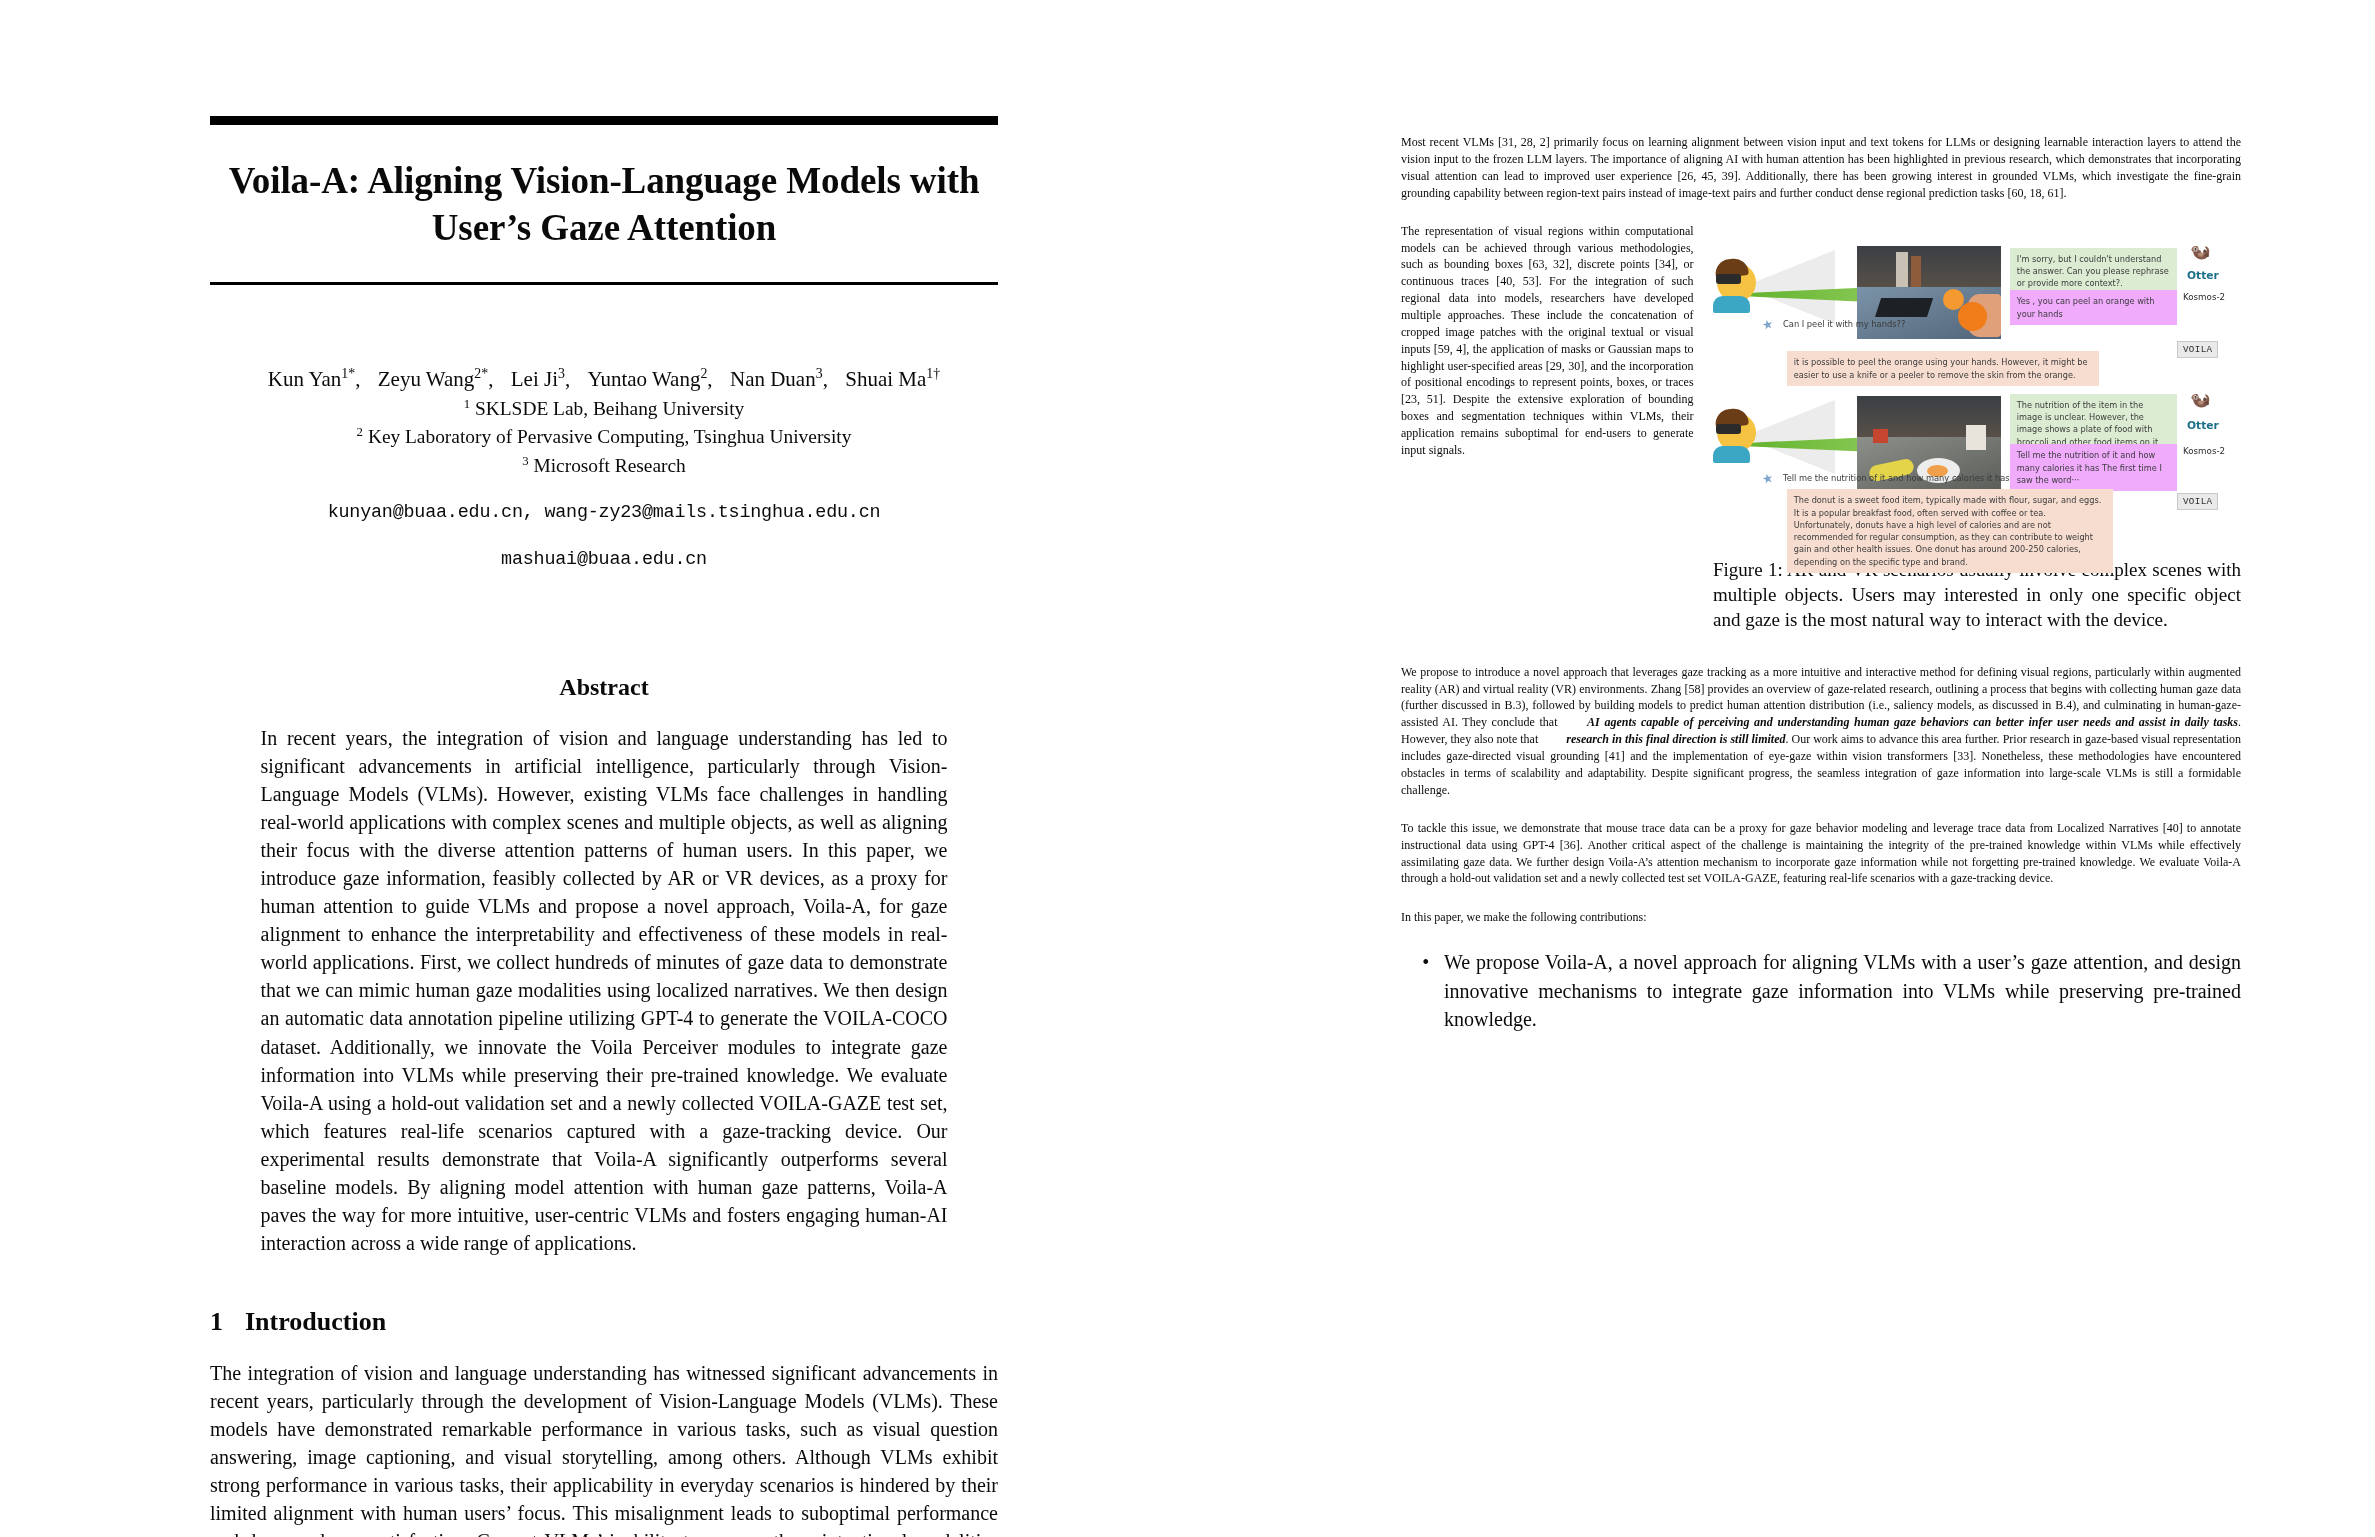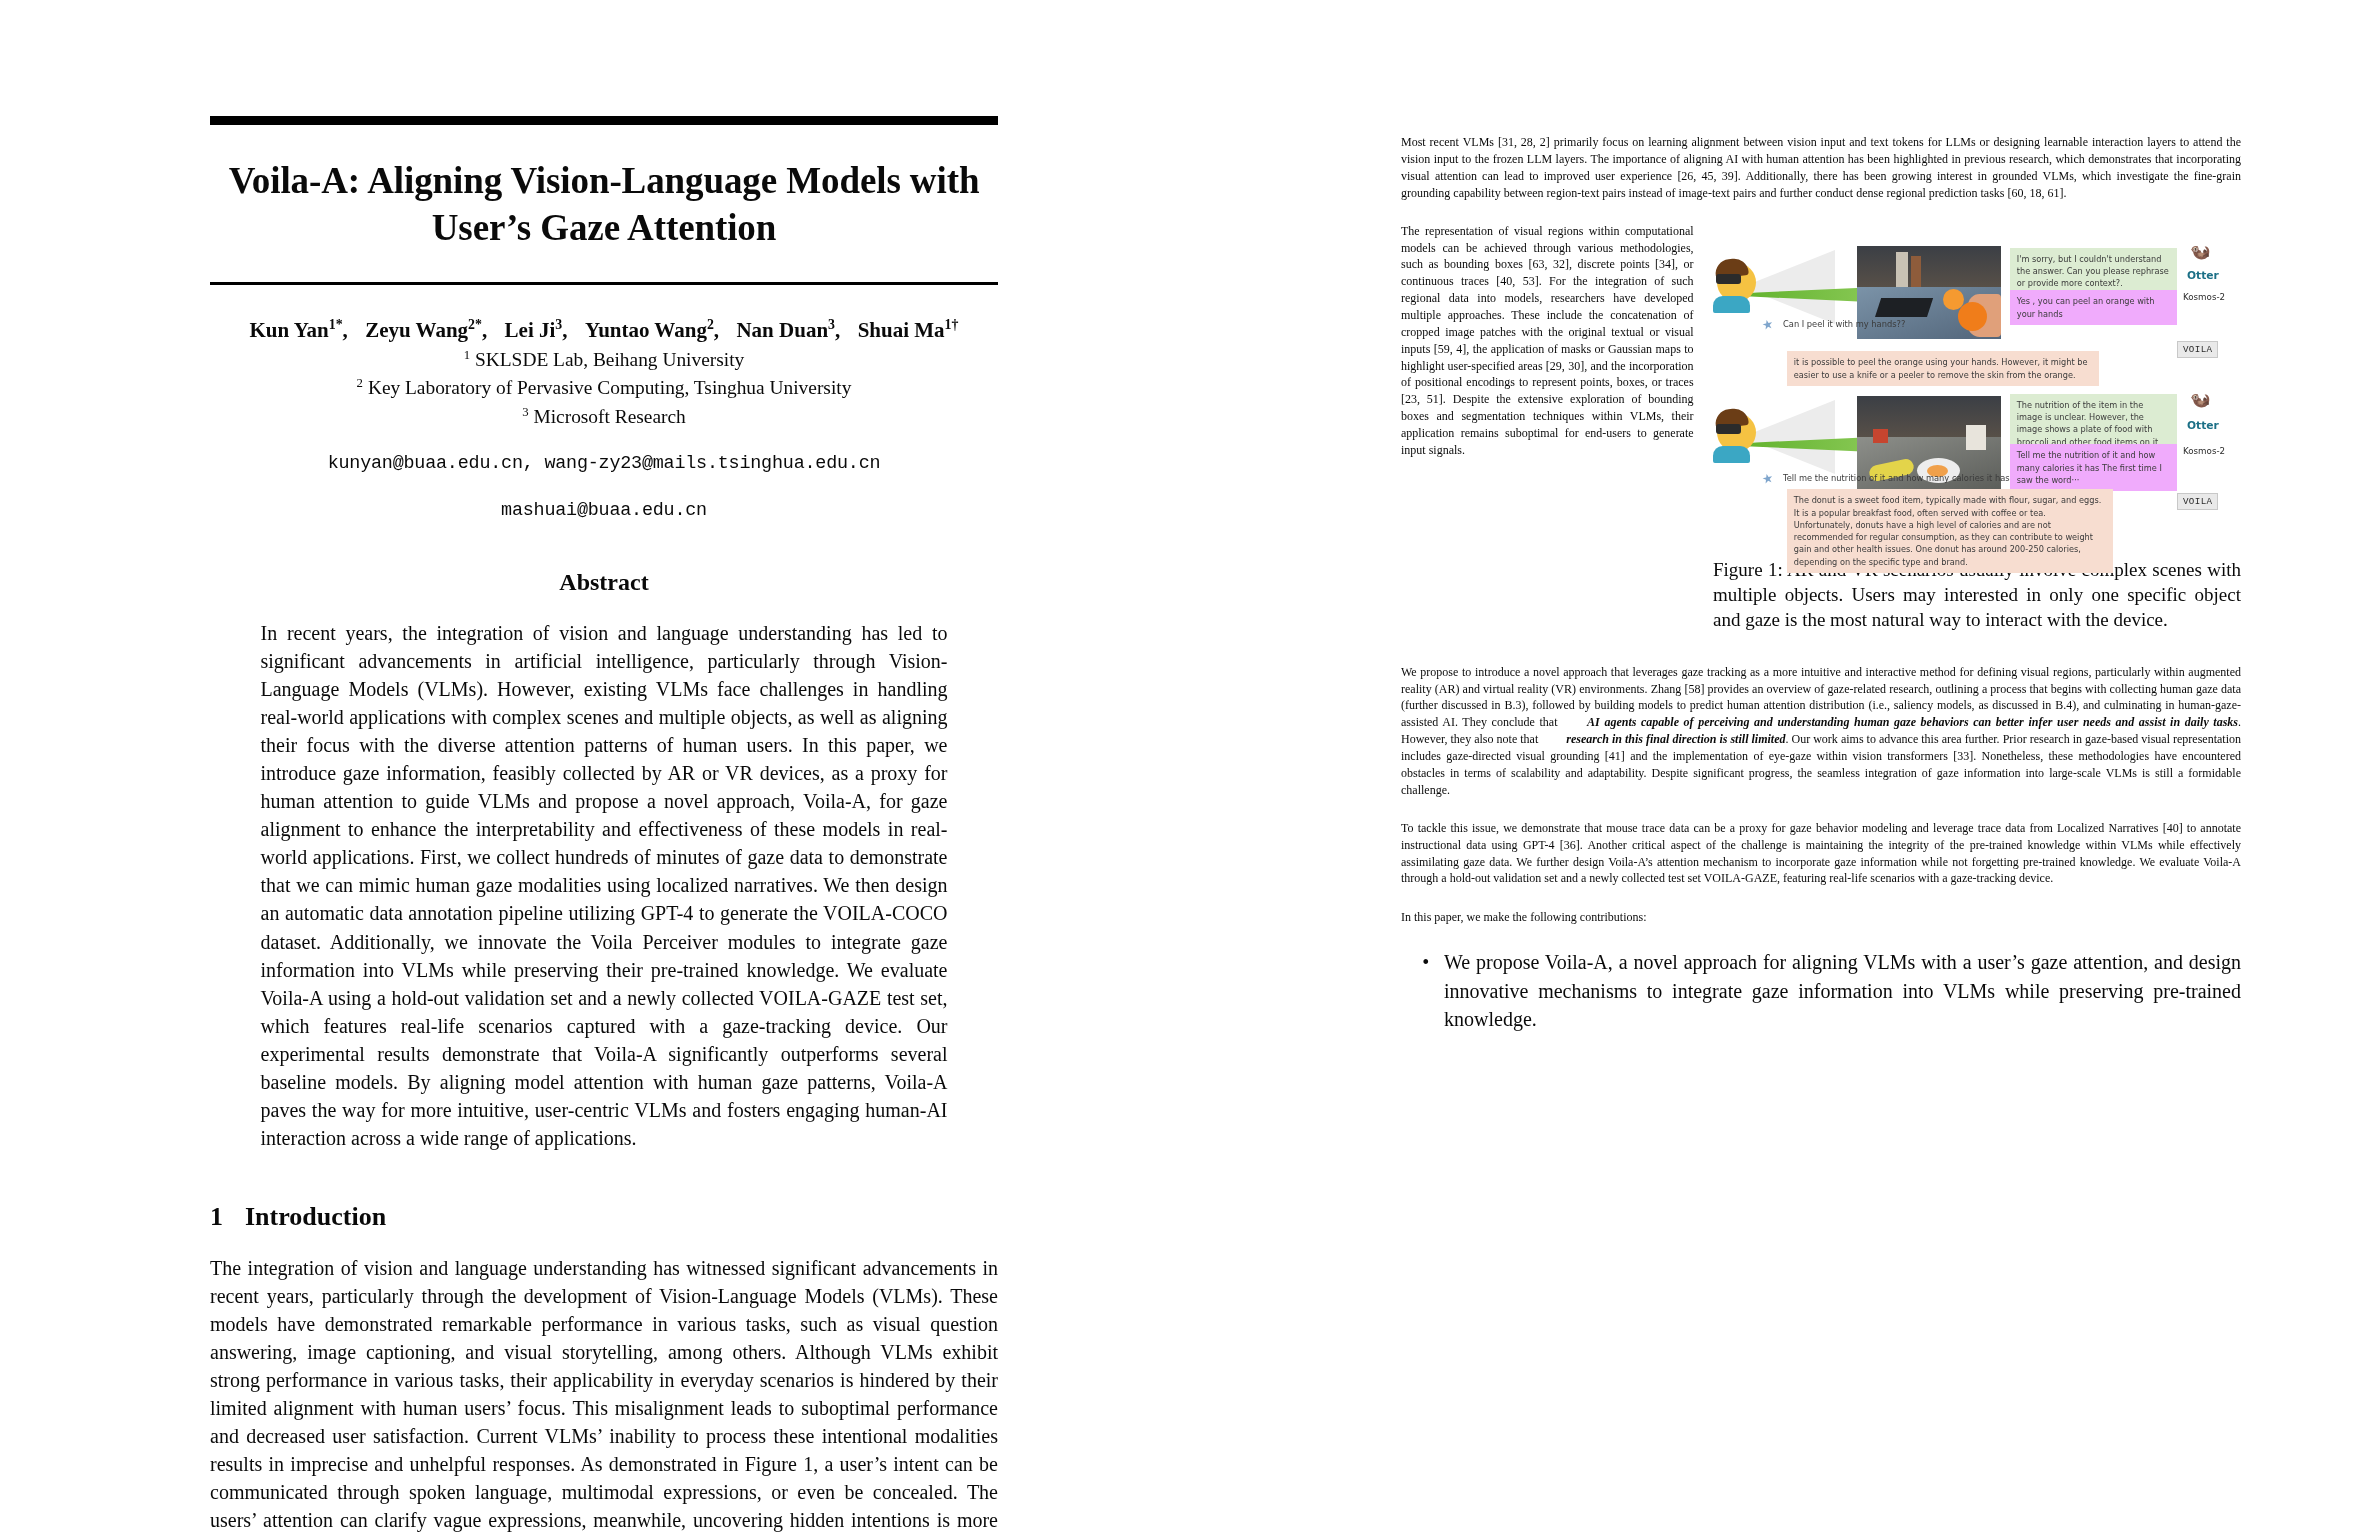--- a/index.html
+++ b/index.html
@@ -51,24 +51,24 @@
   }
   .rule-thin {
     height: 2.9px;
     background: #000000;
     width: 100%;
     margin-top: 31px;
   }
 
   
   .authors {
-    margin-top: 31px;
+    margin-top: 80px;
     text-align: center;
     font-size: 21px;
-    font-weight: bold;
+    font-weight: normal;
     line-height: 1.35;
     white-space: nowrap;
   }
   .authors .aname { margin: 0 8.7px; }
   .affil {
     text-align: center;
     font-size: 19.4px;
     font-weight: normal;
     line-height: 1.42;
     margin-top: 1px;
@@ -81,21 +81,21 @@
     margin-top: 21px;
     letter-spacing: -0.2px;
   }
   sup { font-size: 0.66em; vertical-align: super; line-height: 0; }
 
   
   .abstract-head {
     text-align: center;
     font-size: 24px;
     font-weight: bold;
-    margin-top: 44px;
+    margin-top: 100px;
   }
   .abstract-body {
     margin: 23px auto 0 auto;
     width: 687px;
     font-size: 20px;
     line-height: 1.405;
     text-align: justify;
     text-justify: inter-word;
     hyphens: none;
   }

